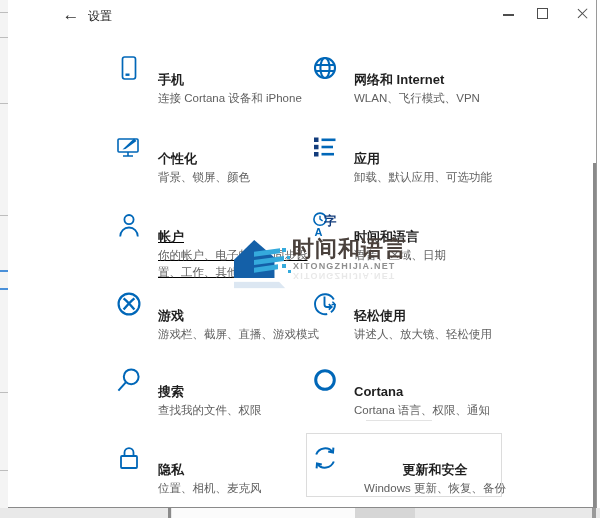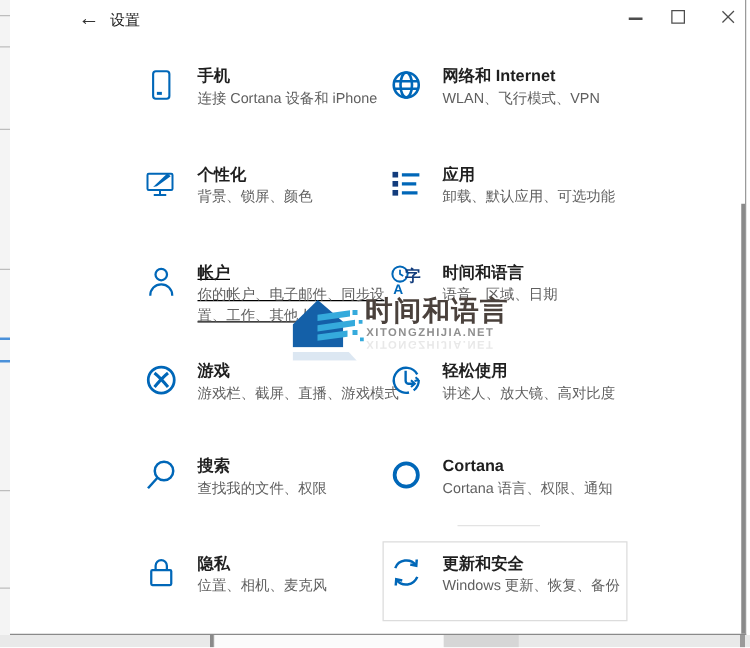--- a/index.html
+++ b/index.html
@@ -24,21 +24,21 @@
   .glyph-max{position:absolute;left:11px;top:8px;width:9px;height:9px;border:1.3px solid #4d4d4d;}
   .glyph-close{position:absolute;left:16px;top:7px;width:13px;height:13px;}
   .glyph-close::before,.glyph-close::after{content:"";position:absolute;left:6px;top:0;width:1.4px;height:13px;background:#4d4d4d;}
   .glyph-close::before{transform:rotate(45deg);}
   .glyph-close::after{transform:rotate(-45deg);}
 
   
   .tile{position:absolute;display:flex;align-items:flex-start;cursor:pointer;}
   .tile-icon{width:28px;height:28px;flex:0 0 28px;margin-top:1px;color:var(--accent);}
   .tile-icon svg{width:28px;height:28px;display:block;}
-  .tile-text{margin-left:15px;width:162px;}
+  .tile-text{margin-left:15px;width:162px;margin-top:19px;}
   .tile-title{display:block;font-size:13px;font-weight:600;color:#1f1f1f;line-height:16px;}
   .tile-sub{display:block;font-size:11.5px;color:#5f5f5f;line-height:17px;margin-top:2px;}
   .hl-box{position:absolute;left:298px;top:433px;width:194px;height:62px;border:1px solid #dcdcdc;background:#fff;}
   .sep-line{position:absolute;left:358px;top:420px;width:66px;height:1px;background:#e3e3e3;}
 
   
   .watermark{position:absolute;left:220px;top:234px;width:170px;height:60px;pointer-events:none;}
   .wm-logo{position:absolute;left:6px;top:6px;width:56px;height:40px;}
   .wm-house{position:absolute;left:0;top:0;width:44px;height:38px;background:#1460a8;
             clip-path:polygon(0% 52%,46% 0%,92% 46%,92% 100%,0% 100%);}
@@ -201,21 +201,21 @@
     <span class="tile-icon">
             <svg viewBox="0 0 28 28" fill="none" stroke="currentColor" stroke-width="1.9">
               <path d="M22.8 9.5A10 10 0 1 0 24 14" stroke-dasharray="44 4"></path>
               <path d="M24 14l-2.6-2.2M24 14l-3.4.8" stroke-width="1.5"></path>
               <path d="M13.5 6.5v8a2.5 2.5 0 0 0 2.5 2.5h4.5"></path>
               <path d="M17.8 14.2L20.8 17l-3 2.6" stroke-width="1.7"></path>
             </svg>
           </span>
     <span class="tile-text">
       <span class="tile-title">轻松使用</span>
-      <span class="tile-sub">讲述人、放大镜、高对比度</span>
+      <span class="tile-sub">讲述人、放大镜、轻松使用</span>
     </span>
   </div>
         <div class="tile" style="left: 107px; top: 365px;">
     <span class="tile-icon">
             <svg viewBox="0 0 28 28" fill="none" stroke="currentColor" stroke-width="2">
               <circle cx="16.2" cy="10.8" r="7.4"></circle>
               <path d="M10.8 16.4L3.4 24.6"></path>
             </svg>
           </span>
     <span class="tile-text">
@@ -239,21 +239,21 @@
             <svg viewBox="0 0 28 28" fill="none" stroke="currentColor" stroke-width="1.8">
               <rect x="6" y="12" width="16" height="12" rx="1"></rect>
               <path d="M9.5 12V8.6a4.5 4.5 0 0 1 9 0V12"></path>
             </svg>
           </span>
     <span class="tile-text">
       <span class="tile-title">隐私</span>
       <span class="tile-sub">位置、相机、麦克风</span>
     </span>
   </div>
-        <div class="tile" style="left: 303px; top: 443px;">
+        <div class="tile" style="left: 303px; top: 443px; text-align: center;">
     <span class="tile-icon">
             <svg viewBox="0 0 28 28" fill="none" stroke="currentColor" stroke-width="2">
               <path d="M5.2 10.5a9.6 9.6 0 0 1 16.6-2.3"></path>
               <path d="M22.4 3.6l-.4 5-4.8-1"></path>
               <path d="M22.8 17.5a9.6 9.6 0 0 1-16.6 2.3"></path>
               <path d="M5.6 24.4l.4-5 4.8 1"></path>
             </svg>
           </span>
     <span class="tile-text">
       <span class="tile-title">更新和安全</span>

